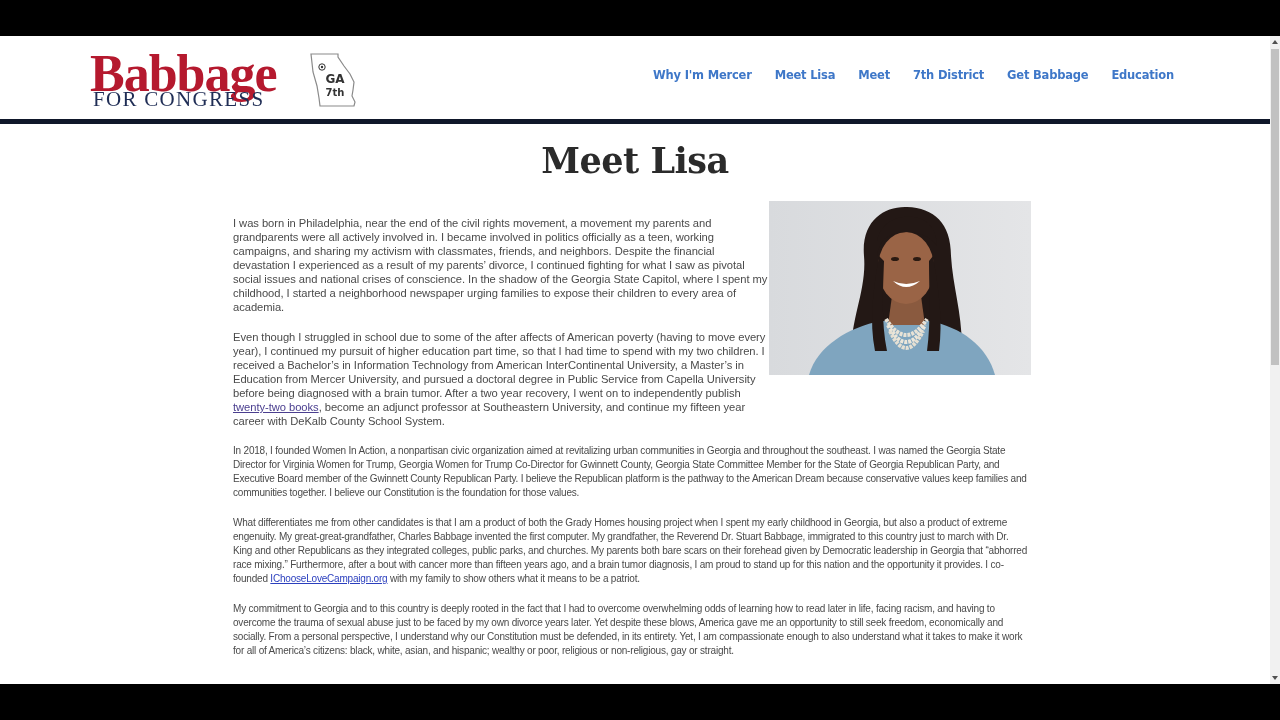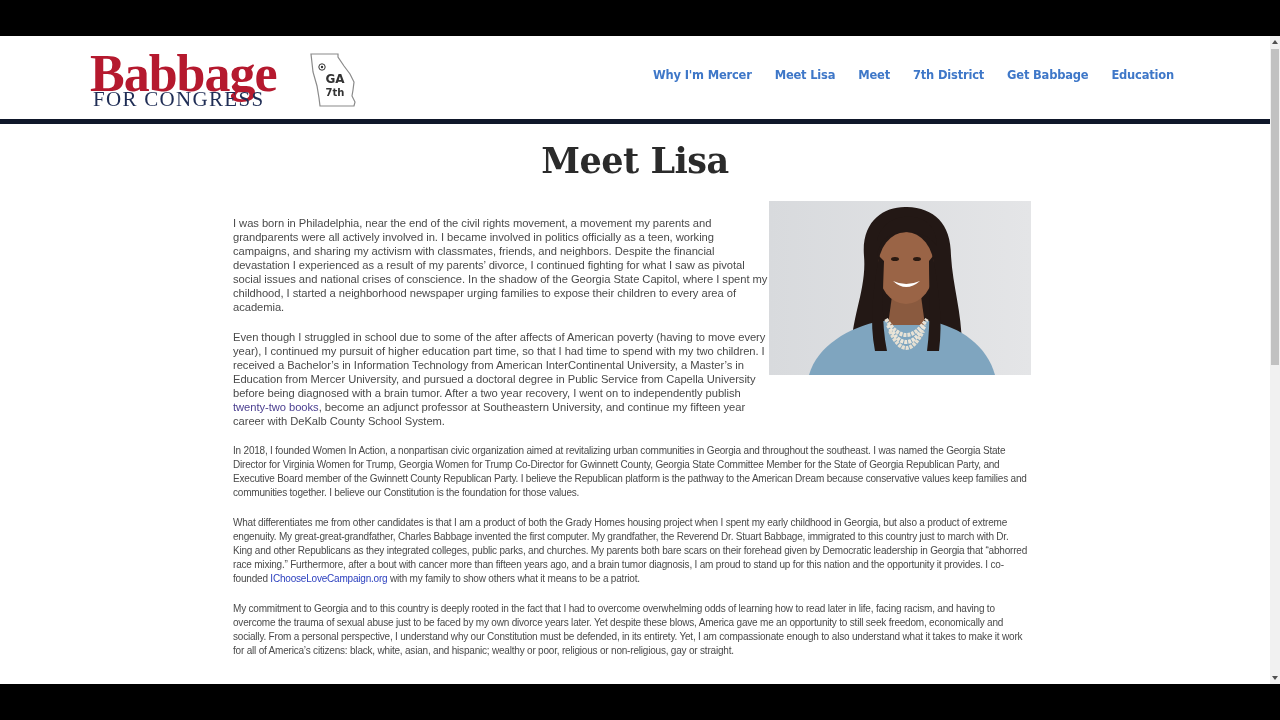--- a/index.html
+++ b/index.html
@@ -64,21 +64,21 @@
     .portrait {
       position: absolute; left: 536px; top: 1px; width: 262px; height: 174px;
       background: #dadcde; overflow: hidden;
     }
     .para {
       font-family: "Liberation Sans", sans-serif; font-size: 11.2px; line-height: 14px;
       color: #4a4a4a; margin: 16px 0 12px 0; letter-spacing: -0.05px;
     }
     .para.narrow { width: 535px; }
     .para.wide { width: 797px; font-size: 10px; letter-spacing: -0.2px; }
-    .para a { color: #4a3e8f; cursor: pointer; }
+    .para a { color: #4a3e8f; text-decoration: underline; cursor: pointer; }
     .para a.blue { color: #2b3fbe; }
   </style>
 </head>
 <body>
 
 <div class="topbar"></div>
 
 <div class="viewport">
 
   <header class="site-header">

